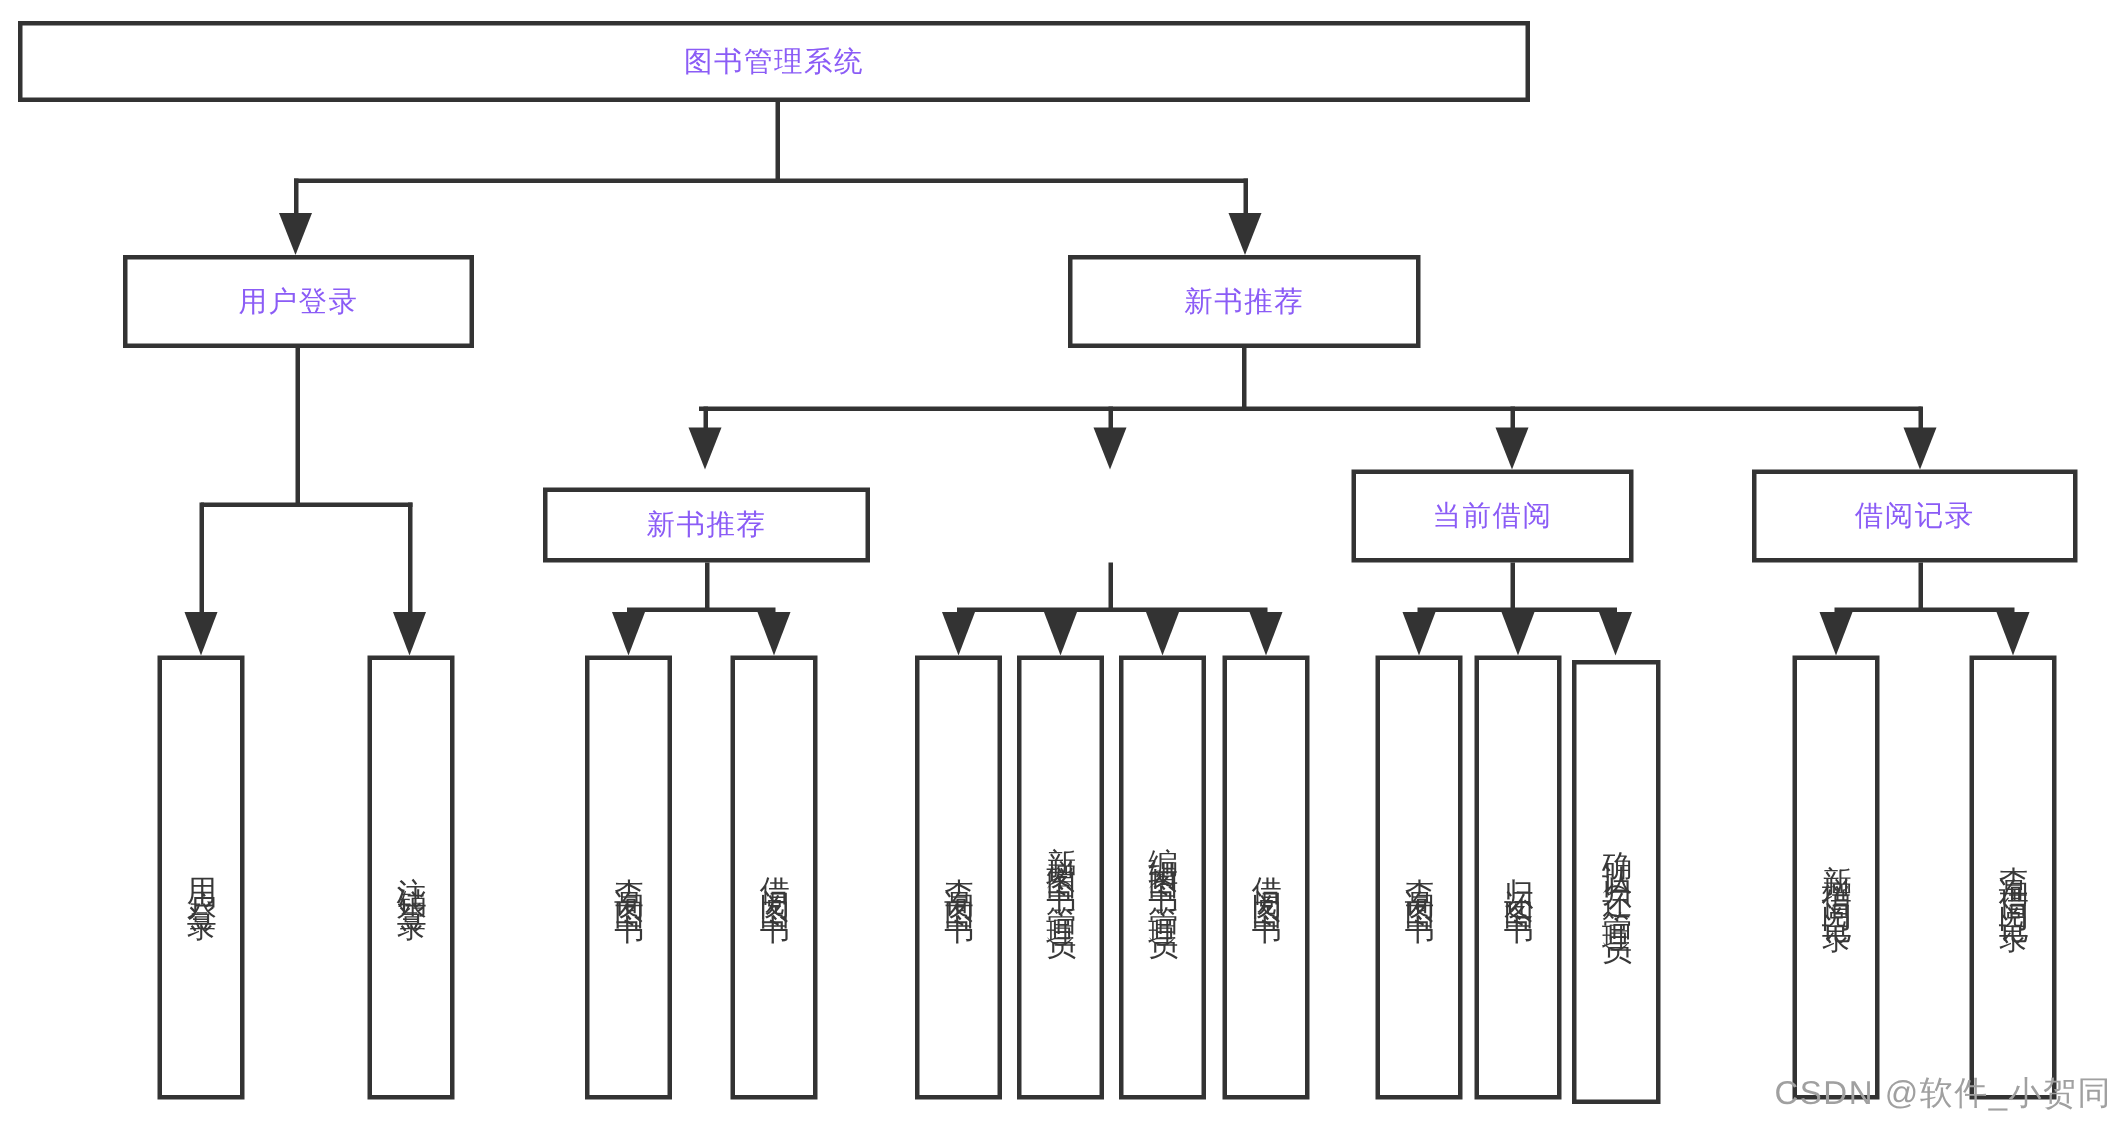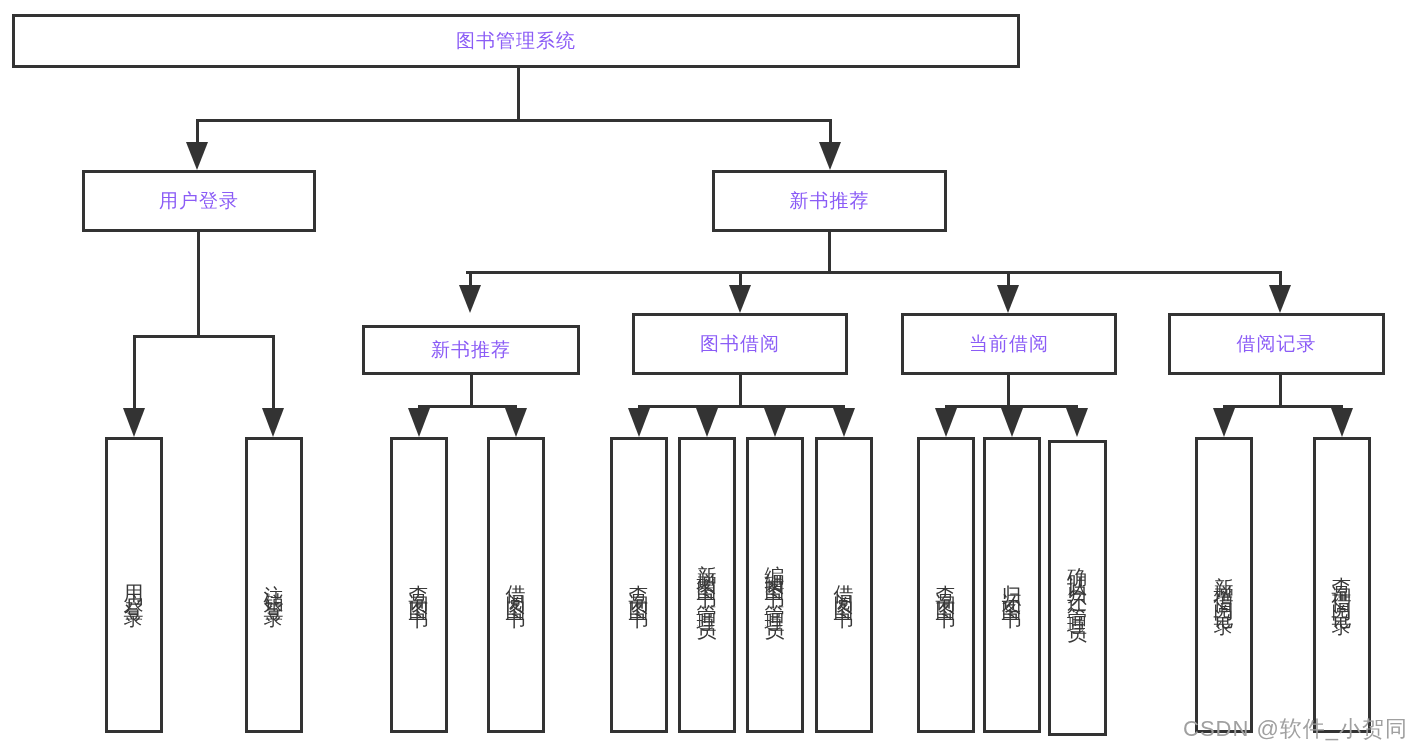--- a/index.html
+++ b/index.html
@@ -91,24 +91,21 @@
   <div class="vline" style="left:739px;top:271px;height:16px"></div>
   <div class="arrow mid" style="left:729px;top:285px"></div>
   <div class="vline" style="left:1007px;top:271px;height:16px"></div>
   <div class="arrow mid" style="left:997px;top:285px"></div>
   <div class="vline" style="left:1279px;top:271px;height:16px"></div>
   <div class="arrow mid" style="left:1269px;top:285px"></div>
 
   <div class="box" style="left:362px;top:325px;width:218px;height:50px">
     <span class="hlbl">新书推荐</span>
   </div>
-  <div class="box" style="left:632px;top:313px;width:216px;height:62px">
-    <span class="hlbl">图书借阅</span>
-  </div>
-  <div class="box" style="left:901px;top:313px;width:216px;height:62px">
+  <div class="box" style="left:901px;top:313px;width:188px;height:62px">
     <span class="hlbl">当前借阅</span>
   </div>
   <div class="box" style="left:1168px;top:313px;width:217px;height:62px">
     <span class="hlbl">借阅记录</span>
   </div>
 
   <div class="vline" style="left:470px;top:375px;height:33px"></div>
   <div class="hline" style="left:418px;top:405px;width:99px"></div>
   <div class="arrow" style="left:408px;top:408px"></div>
   <div class="arrow" style="left:505px;top:408px"></div>

